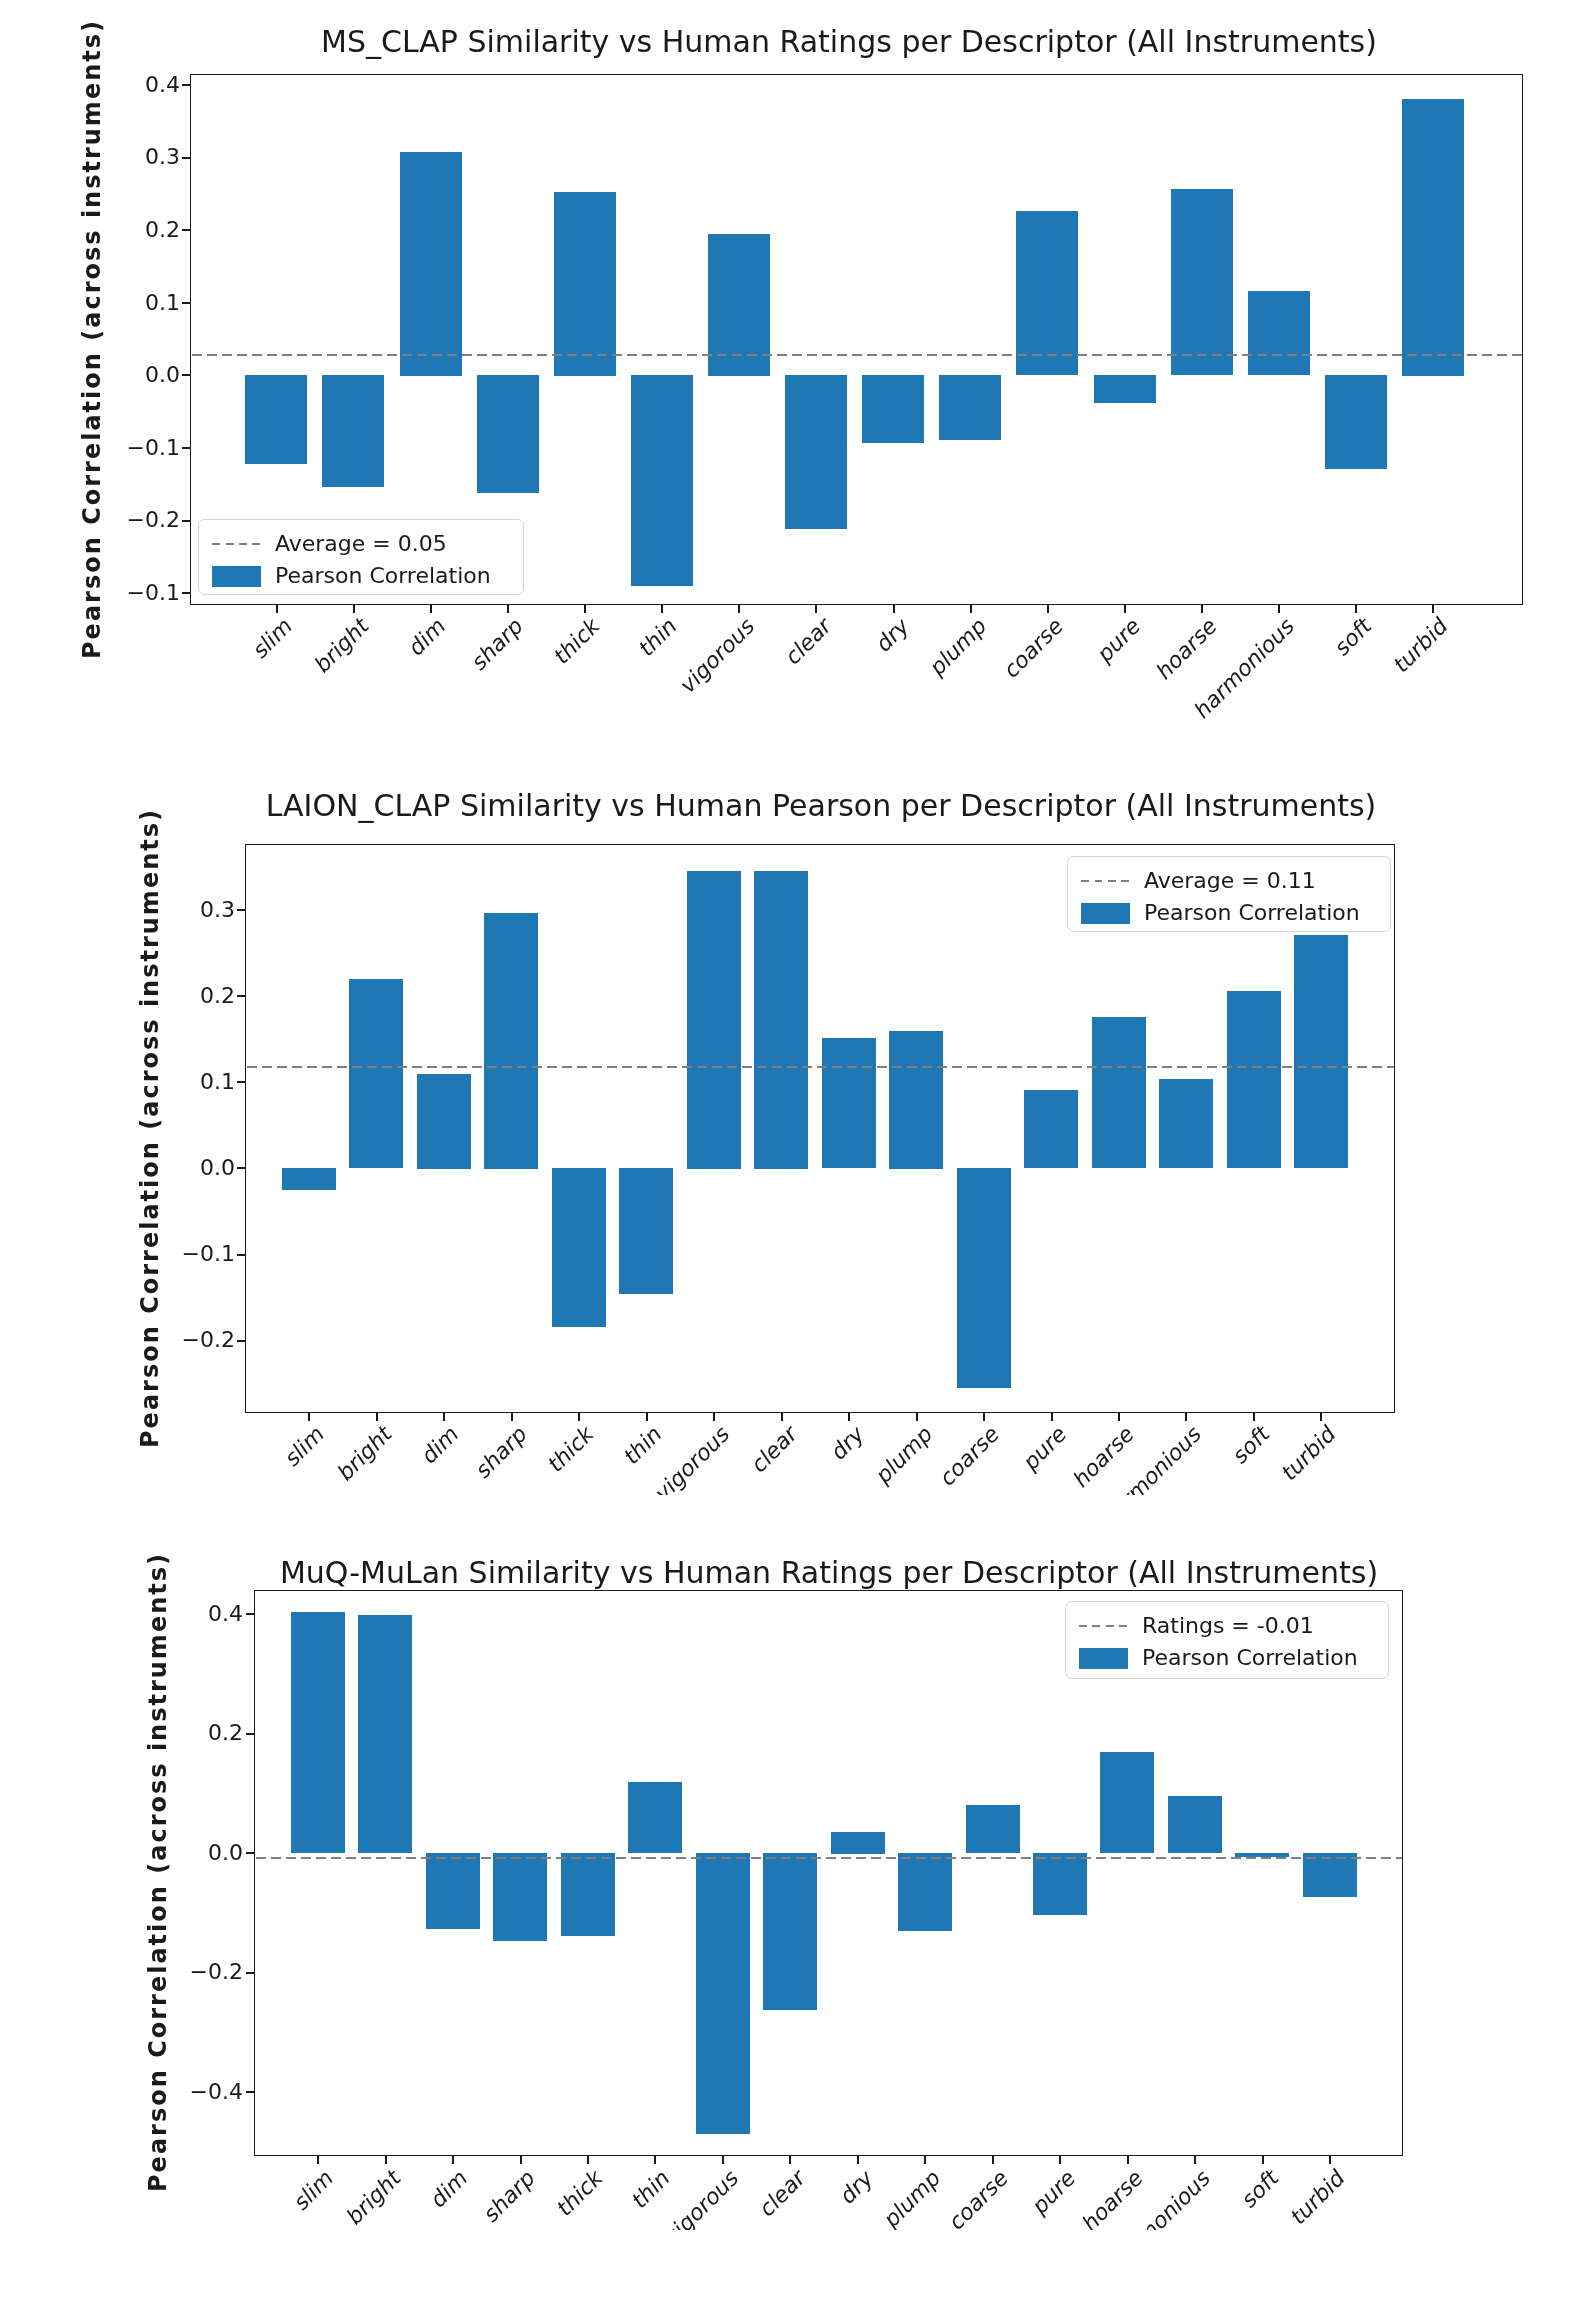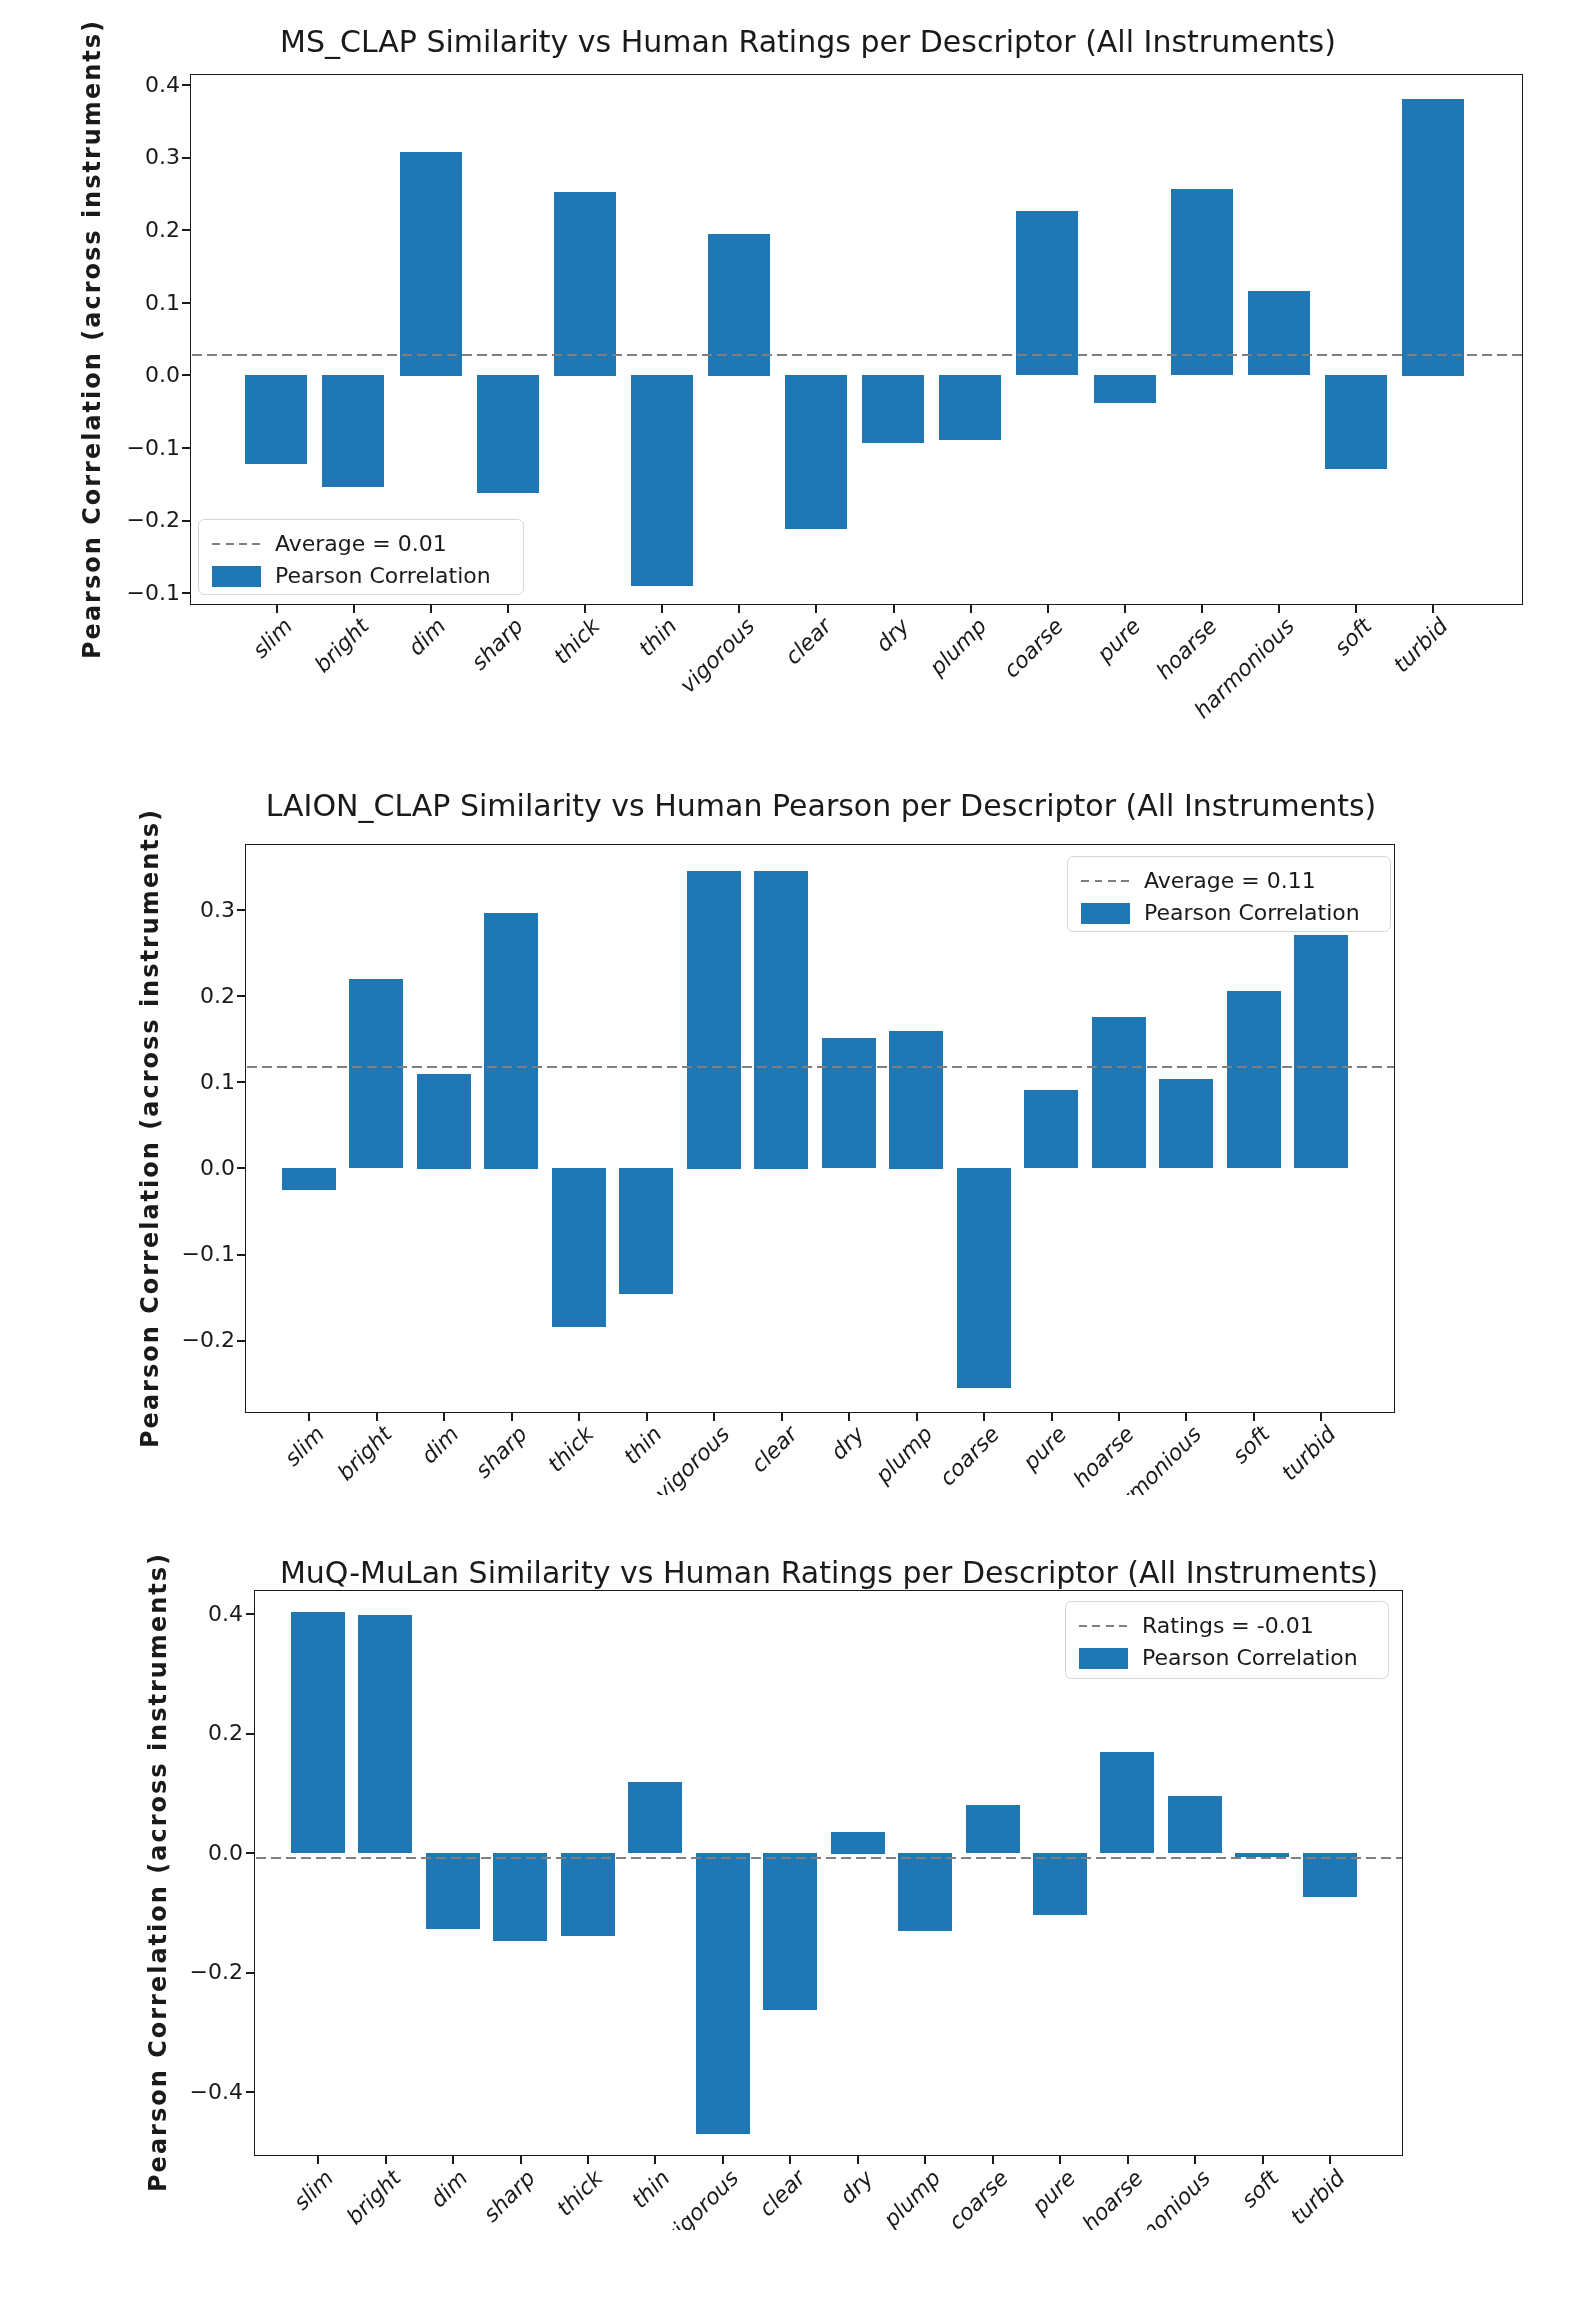--- a/index.html
+++ b/index.html
@@ -18,27 +18,27 @@
   .legend{position:absolute;box-sizing:border-box;border:1.6px solid #d5d5d5;border-radius:6.4px;background:rgba(255,255,255,0.92);padding:8px 12.7px;display:flex;flex-direction:column;justify-content:space-around;}
   .legend-row{display:flex;align-items:center;gap:14.3px;}
   .legend-sample-dash{display:inline-block;width:49px;height:2.4px;flex:0 0 49px;}
   .legend-sample-patch{display:inline-block;width:49px;height:21px;flex:0 0 49px;}
   .legend-label{font-size:22px;line-height:32px;white-space:nowrap;color:#1a1a1a;}
 </style>
 </head>
 <body>
 
 <figure class="chart" id="fig0" style="margin: 0px; top: 0px; height: 769px;">
-  <div class="chart-title" style="left: 808px; top: 24px; text-align: right;">MS_CLAP Similarity vs Human Ratings per Descriptor (All Instruments)</div>
+  <div class="chart-title" style="left: 849px; top: 24px; text-align: right;">MS_CLAP Similarity vs Human Ratings per Descriptor (All Instruments)</div>
   <div class="y-axis-label" style="left: 92px; top: 339px;">Pearson Correlation (across instruments)</div>
   <div class="spines" style="left: 190px; top: 74px; width: 1333px; height: 531px; border-color: rgb(26, 26, 26);"></div>
   <div class="legend" style="left: 198px; top: 519px; width: 326px; height: 76px; border-color: rgb(213, 213, 213);">
     <div class="legend-row">
       <span class="legend-sample-dash" style="background: repeating-linear-gradient(to right, rgb(127, 127, 127) 0px, rgb(127, 127, 127) 8px, transparent 8px, transparent 13.5px);"></span>
-      <span class="legend-label">Average = 0.01</span>
+      <span class="legend-label">Average = 0.05</span>
     </div>
     <div class="legend-row">
       <span class="legend-sample-patch" style="background: rgb(31, 119, 180);"></span>
       <span class="legend-label">Pearson Correlation</span>
     </div>
   </div>
 <div class="bar" style="left: 245px; top: 375px; width: 62px; height: 89px; background: rgb(31, 119, 180);"></div>
     <div class="bar" style="left: 322px; top: 375px; width: 62px; height: 112px; background: rgb(31, 119, 180);"></div>
     <div class="bar" style="left: 400px; top: 152px; width: 62px; height: 224px; background: rgb(31, 119, 180);"></div>
     <div class="bar" style="left: 477px; top: 375px; width: 62px; height: 118px; background: rgb(31, 119, 180);"></div>

